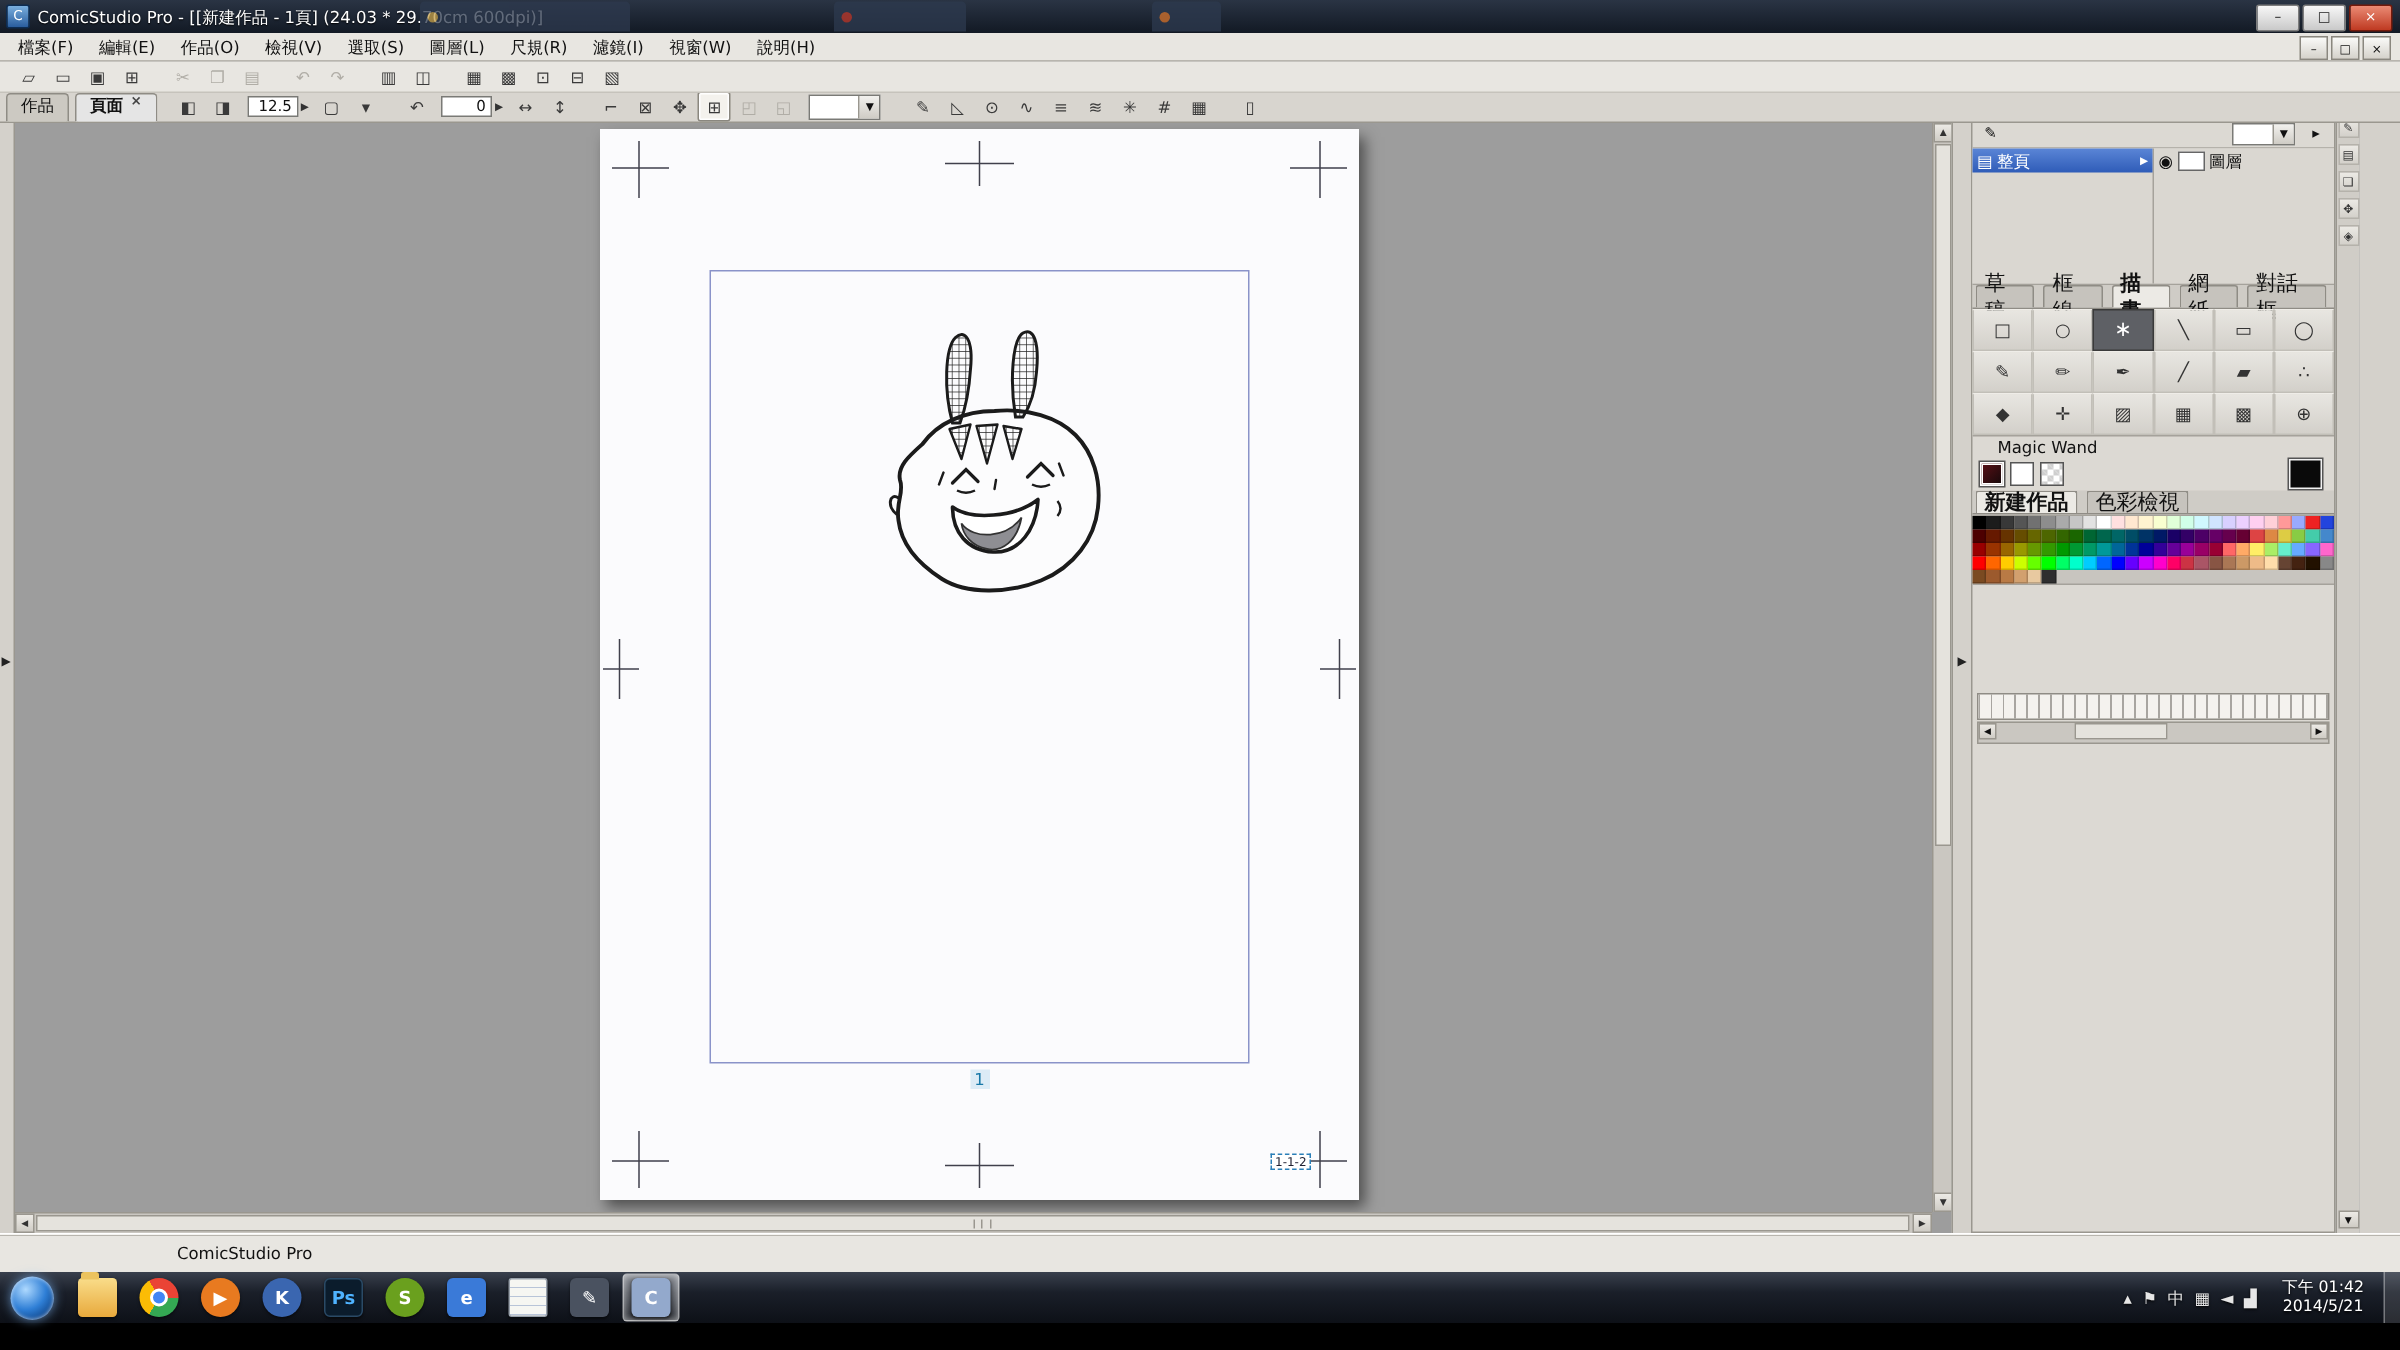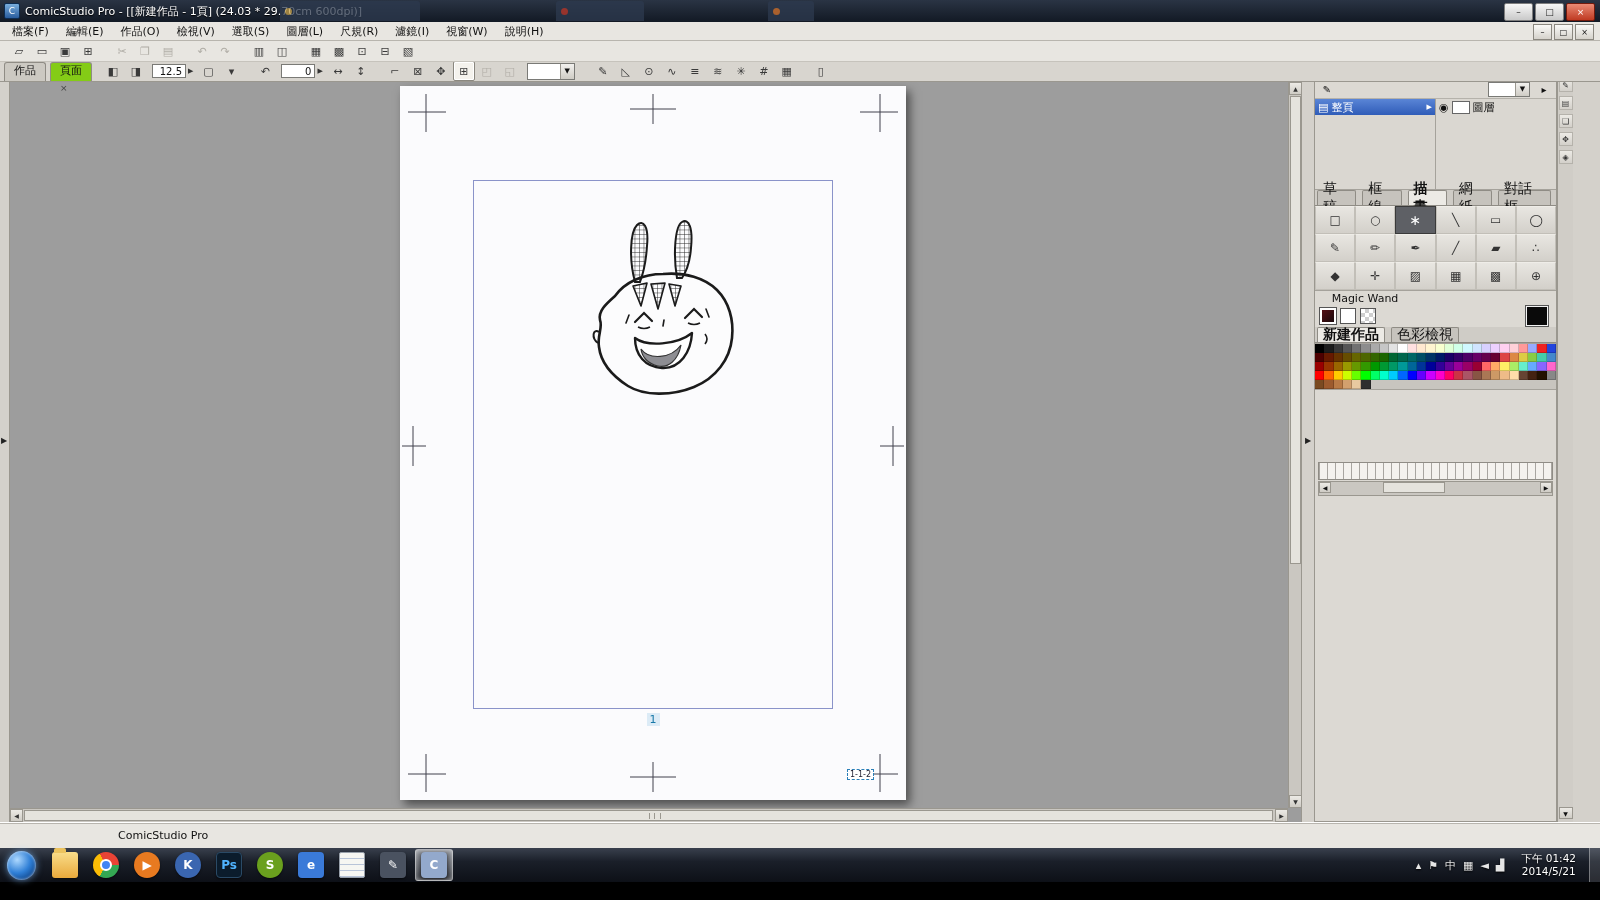--- a/index.html
+++ b/index.html
@@ -35,21 +35,21 @@
   .tbtn{width:20px;height:18px;border:1px solid transparent;border-radius:2px;display:flex;align-items:center;
     justify-content:center;font-size:11px;color:#3a3a3a;background:transparent;}
   .tbtn.dim{color:#b0ada6;}
   .tbtn.grp{margin-left:11px;}
   .tbtn.pressed{border:1px solid #8a877f;background:#f4f2ed;box-shadow:inset 0 0 0 1px #fff;}
 
   .tabrow{position:absolute;left:0;top:62px;width:1600px;height:20px;background:#d8d5cf;
     border-bottom:1px solid #9a978f;display:flex;align-items:flex-end;box-sizing:border-box;z-index:27;}
   .doc-tab{height:18px;padding:0 9px;display:flex;align-items:flex-start;gap:5px;background:#ccc9c2;
     border:1px solid #8f8c85;border-bottom:none;border-radius:3px 3px 0 0;margin-left:4px;}
-  .doc-tab.active{background:#84cc16;font-weight:normal;flex-direction:column;}
+  .doc-tab.active{background:#e5e5e5;font-weight:bold;}
   .tab-close{font-size:9px;color:#444;}
   .t2{display:flex;align-items:center;gap:1px;margin-left:10px;height:20px;}
   .num-field{width:34px;height:14px;background:#fff;border:1px solid #7a7a76;font-size:10px;
     display:flex;align-items:center;justify-content:flex-end;padding:0 3px;box-sizing:border-box;margin-left:4px;}
   .spin{font-size:7px;color:#333;margin:0 3px 0 1px;}
   .combo{width:46px;height:15px;background:#fff;border:1px solid #7a7a76;position:relative;margin:0 5px;}
   .combo .arrow{position:absolute;right:0;top:0;width:13px;height:100%;background:linear-gradient(#f2f1ee,#cfccc5);
     border-left:1px solid #9a978f;font-size:7px;display:flex;align-items:center;justify-content:center;}
 
   

